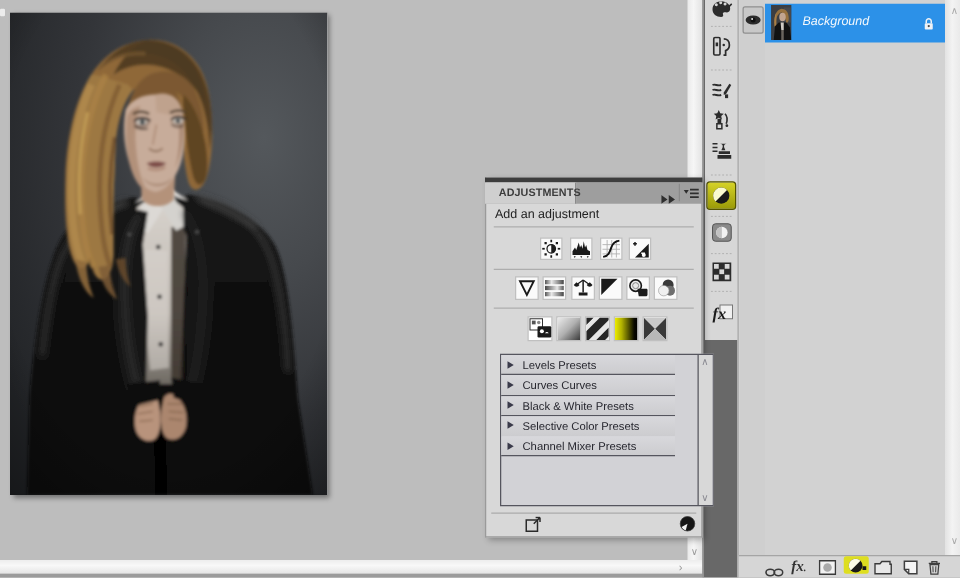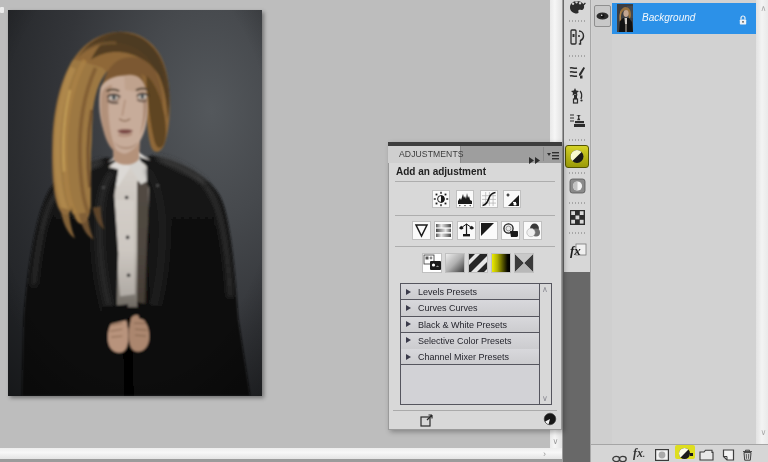--- a/index.html
+++ b/index.html
@@ -308,33 +308,33 @@
         </svg></div>
   </div>
 </div>
 
 <div class="abs" id="adj" style="left:388px; top:142px; width:174px; height:288px; background:#d8d8d8; box-shadow:2px 2px 5px rgba(0,0,0,0.3); border:1px solid #9a9a9a; border-top:none;">
 
   <div class="abs" style="left:-1px; top:0; width:174px; height:4px; background:#3d3d3d;"></div>
 
   <div class="abs" style="left:-1px; top:4px; width:174px; height:17px; background:#9e9e9e;"></div>
   <div class="abs" style="left:-1px; top:4px; width:73px; height:17px; background:#cfcfcf; border-right:1px solid #8a8a8a;"></div>
-  <div class="abs" style="left:10px; top:7px; font-size:8.6px; font-weight:normal; color:#3c3c3c; letter-spacing:0.1px;text-align:right;">ADJUSTMENTS</div>
+  <div class="abs" style="left:10px; top:7px; font-size:8.6px; font-weight:bold; color:#3c3c3c; letter-spacing:0.1px;text-align:right;">ADJUSTMENTS</div>
   <div class="abs" style="left:140px; top:9px;"><svg width="12" height="8" viewBox="0 0 12 8">
         <path d="M0,0 L5,3.5 L0,7 Z M6,0 L11,3.5 L6,7 Z" fill="#2e2e2e"></path>
       </svg></div>
   <div class="abs" style="left:154px; top:5px; width:1px; height:14px; background:#8a8a8a;"></div>
   <div class="abs" style="left:157px; top:6px;"><svg width="14" height="12" viewBox="0 0 14 12">
         <path d="M1,3 L5,3 L3,6 Z" fill="#2e2e2e"></path>
         <rect x="6" y="2" width="7" height="1.4" fill="#2e2e2e"></rect>
         <rect x="6" y="5" width="7" height="1.4" fill="#2e2e2e"></rect>
         <rect x="6" y="8" width="7" height="1.4" fill="#2e2e2e"></rect>
       </svg></div>
 
-  <div class="abs" style="left:7px; top:24px; font-size:10px; font-weight:bold; color:#222;">Add an adjustment</div>
+  <div class="abs" style="left:7px; top:24px; font-size:10px; font-weight:normal; color:#222;">Add an adjustment</div>
   <div class="abs" style="left:6px; top:39px; width:160px; height:1px; background:#adadad;"></div>
   <div class="abs" id="row1" style="left:0; top:49px; width:172px; height:16px;">
     <div class="tile" style="left:44px;"><svg width="16" height="16" viewBox="0 0 16 16">
           <circle cx="8" cy="8" r="3.4" fill="none" stroke="#1a1a1a" stroke-width="1"></circle>
           <path d="M8,4.6 A3.4,3.4 0 0 1 8,11.4 Z" fill="#1a1a1a"></path>
           <rect x="7.3" y="0.8" width="1.4" height="2" fill="#1a1a1a"></rect>
           <rect x="7.3" y="13.2" width="1.4" height="2" fill="#1a1a1a"></rect>
           <rect x="0.8" y="7.3" width="2" height="1.4" fill="#1a1a1a"></rect>
           <rect x="13.2" y="7.3" width="2" height="1.4" fill="#1a1a1a"></rect>
           <rect x="2.6" y="2.6" width="1.8" height="1.8" fill="#1a1a1a"></rect>
@@ -440,21 +440,21 @@
         </svg></div>
     <div class="tile t18" style="left:126px;"><svg width="18" height="18" viewBox="0 0 18 18">
           <rect width="18" height="18" fill="#f0f0f0"></rect>
           <path d="M0,0 L9,9 L0,18 Z" fill="#3a3a3a"></path>
           <path d="M18,0 L9,9 L18,18 Z" fill="#3a3a3a"></path>
           <path d="M0,0 L18,0 L9,9 Z" fill="#c9c9c9"></path>
           <path d="M0,18 L18,18 L9,9 Z" fill="#b8b8b8"></path>
         </svg></div>
   </div>
 
-  <div class="abs" id="plist" style="left:11px; top:141px; width:152px; height:122px; background:#d2d2d6; border:1px solid #55555e;">
+  <div class="abs" id="plist" style="left:11px; top:141px; width:171px; height:122px; background:#d2d2d6; border:1px solid #55555e;">
     <div class="prow">Levels Presets</div>
     <div class="prow">Curves Curves</div>
     <div class="prow">Black &amp; White Presets</div>
     <div class="prow" style="border-bottom:none;">Selective Color Presets</div>
     <div class="prow">Channel Mixer Presets</div>
     <div class="abs" style="right:0; top:0; width:12px; height:120px; background:#d8d8d8; border-left:1px solid #55555e;"></div>
     <div class="abs" style="right:0px; top:1px; width:12px; color:#8a8a92; font-size:8px; text-align:center;">∧</div>
     <div class="abs" style="right:0px; bottom:1px; width:12px; color:#8a8a92; font-size:8px; text-align:center;">∨</div>
   </div>
 

